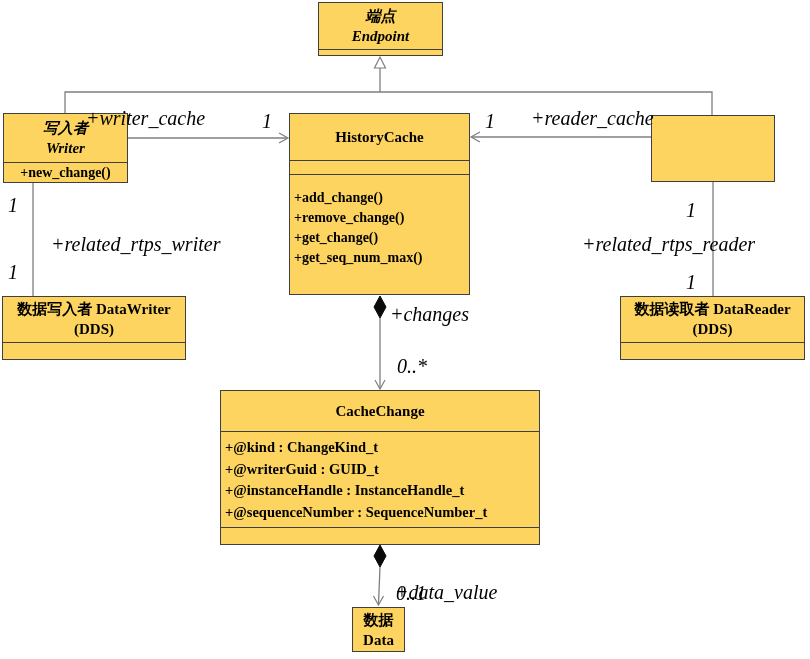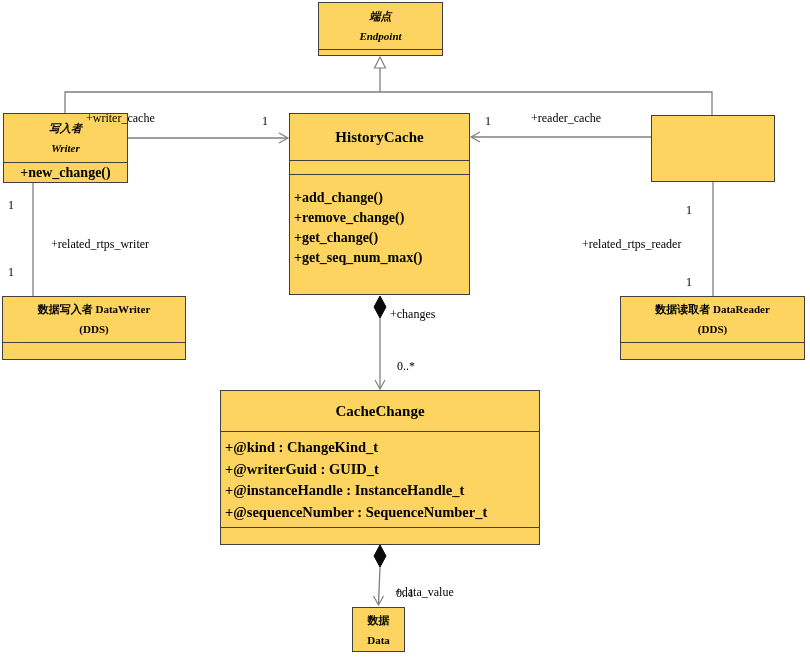--- a/index.html
+++ b/index.html
@@ -15,27 +15,27 @@
     font-family:"Liberation Serif","DejaVu Serif",serif;color:var(--text);
   }
   #connectors{position:absolute;left:0;top:0;width:810px;height:659px;z-index:1;}
   .uml-box{
     position:absolute;z-index:2;box-sizing:border-box;
     background:var(--class-fill);border:1.6px solid var(--class-border);
   }
   .compartment{box-sizing:border-box;overflow:hidden;}
   .compartment + .compartment{border-top:1.4px solid var(--class-border);}
   .title-c{text-align:center;font-weight:bold;}
-  .title-line{display:block;font-size:11px;line-height:20px;}
+  .title-line{display:block;font-size:15px;line-height:20px;}
   .italic{font-style:italic;}
   .members{padding:0 4px;text-align:left;font-weight:bold;font-size:14px;font-family:Liberation Serif, serif;}
   .member{display:block;white-space:nowrap;line-height:20px;}
   .edge-label{
-    position:absolute;z-index:3;font-size:12px;line-height:16px;
-    white-space:nowrap;background:transparent;
+    position:absolute;z-index:3;font-size:20px;line-height:16px;
+    white-space:nowrap;background:transparent;font-style:italic;
   }
   
   #box-endpoint{left:318px;top:2px;width:125px;height:54px;}
   #box-endpoint .c1{height:46px;padding-top:3px;}
   #box-endpoint .c2{height:6px;}
   #box-writer{left:3px;top:113px;width:125px;height:70px;}
   #box-writer .c1{height:48px;padding-top:4px;}
   #box-writer .c2{height:28px;text-align:center;font-weight:bold;font-size:14px;line-height:19px;}
   #box-history{left:289px;top:113px;width:181px;height:182px;}
   #box-history .c1{height:46px;line-height:46px;font-size:15px;}

